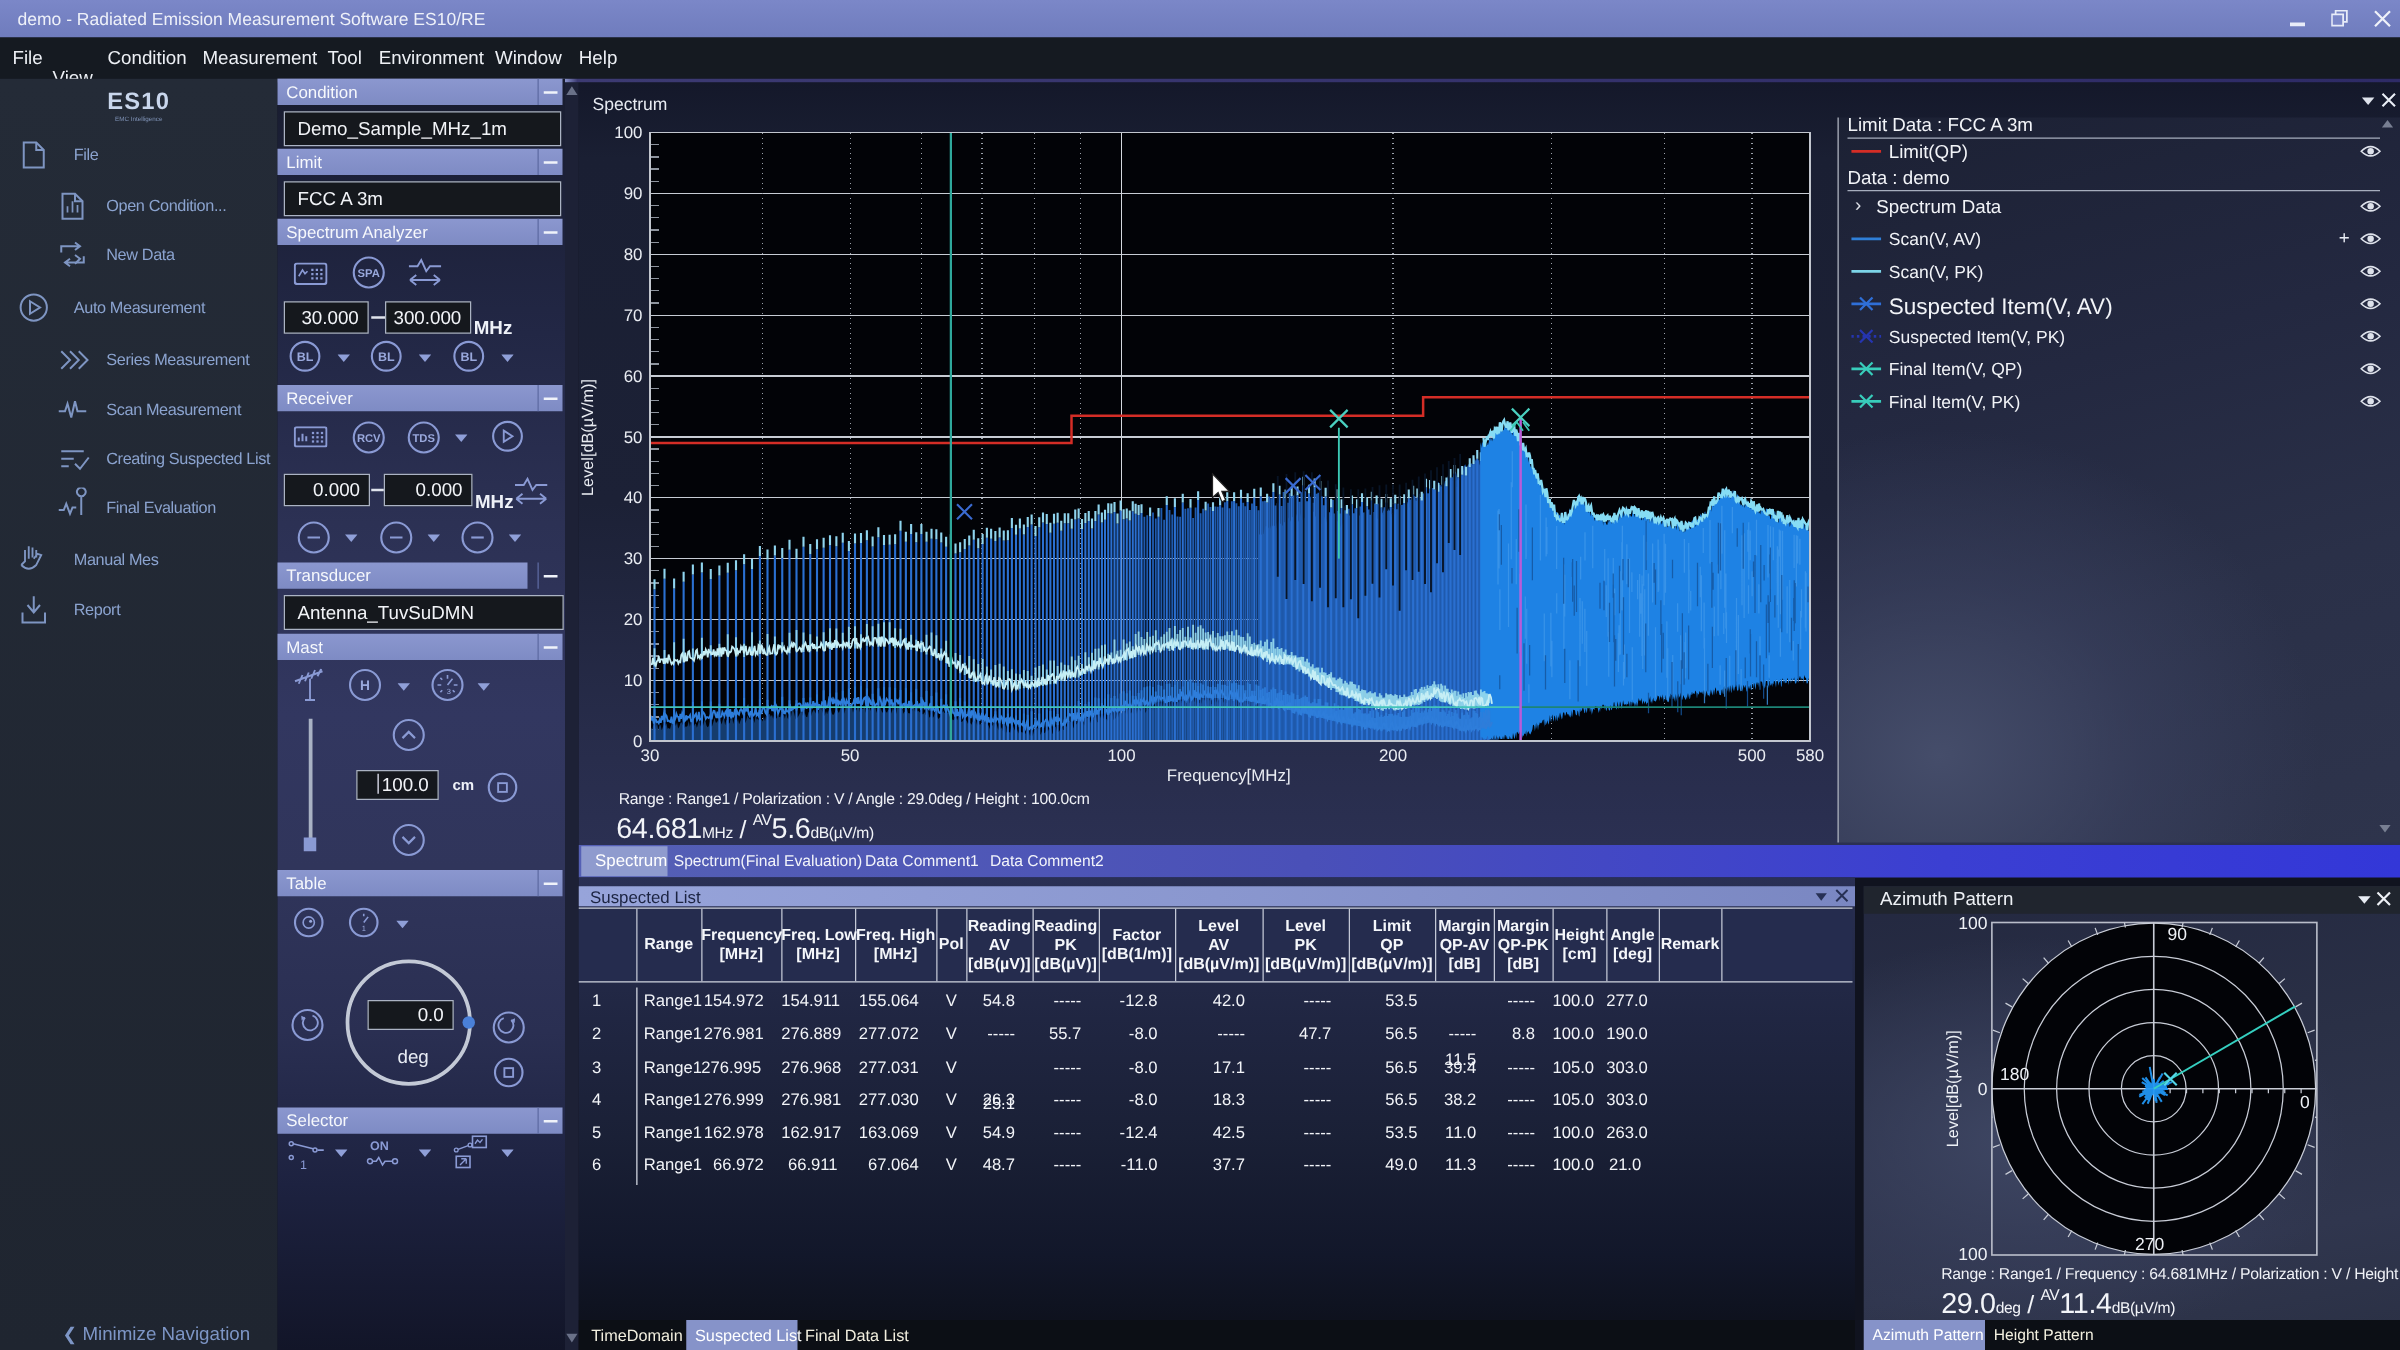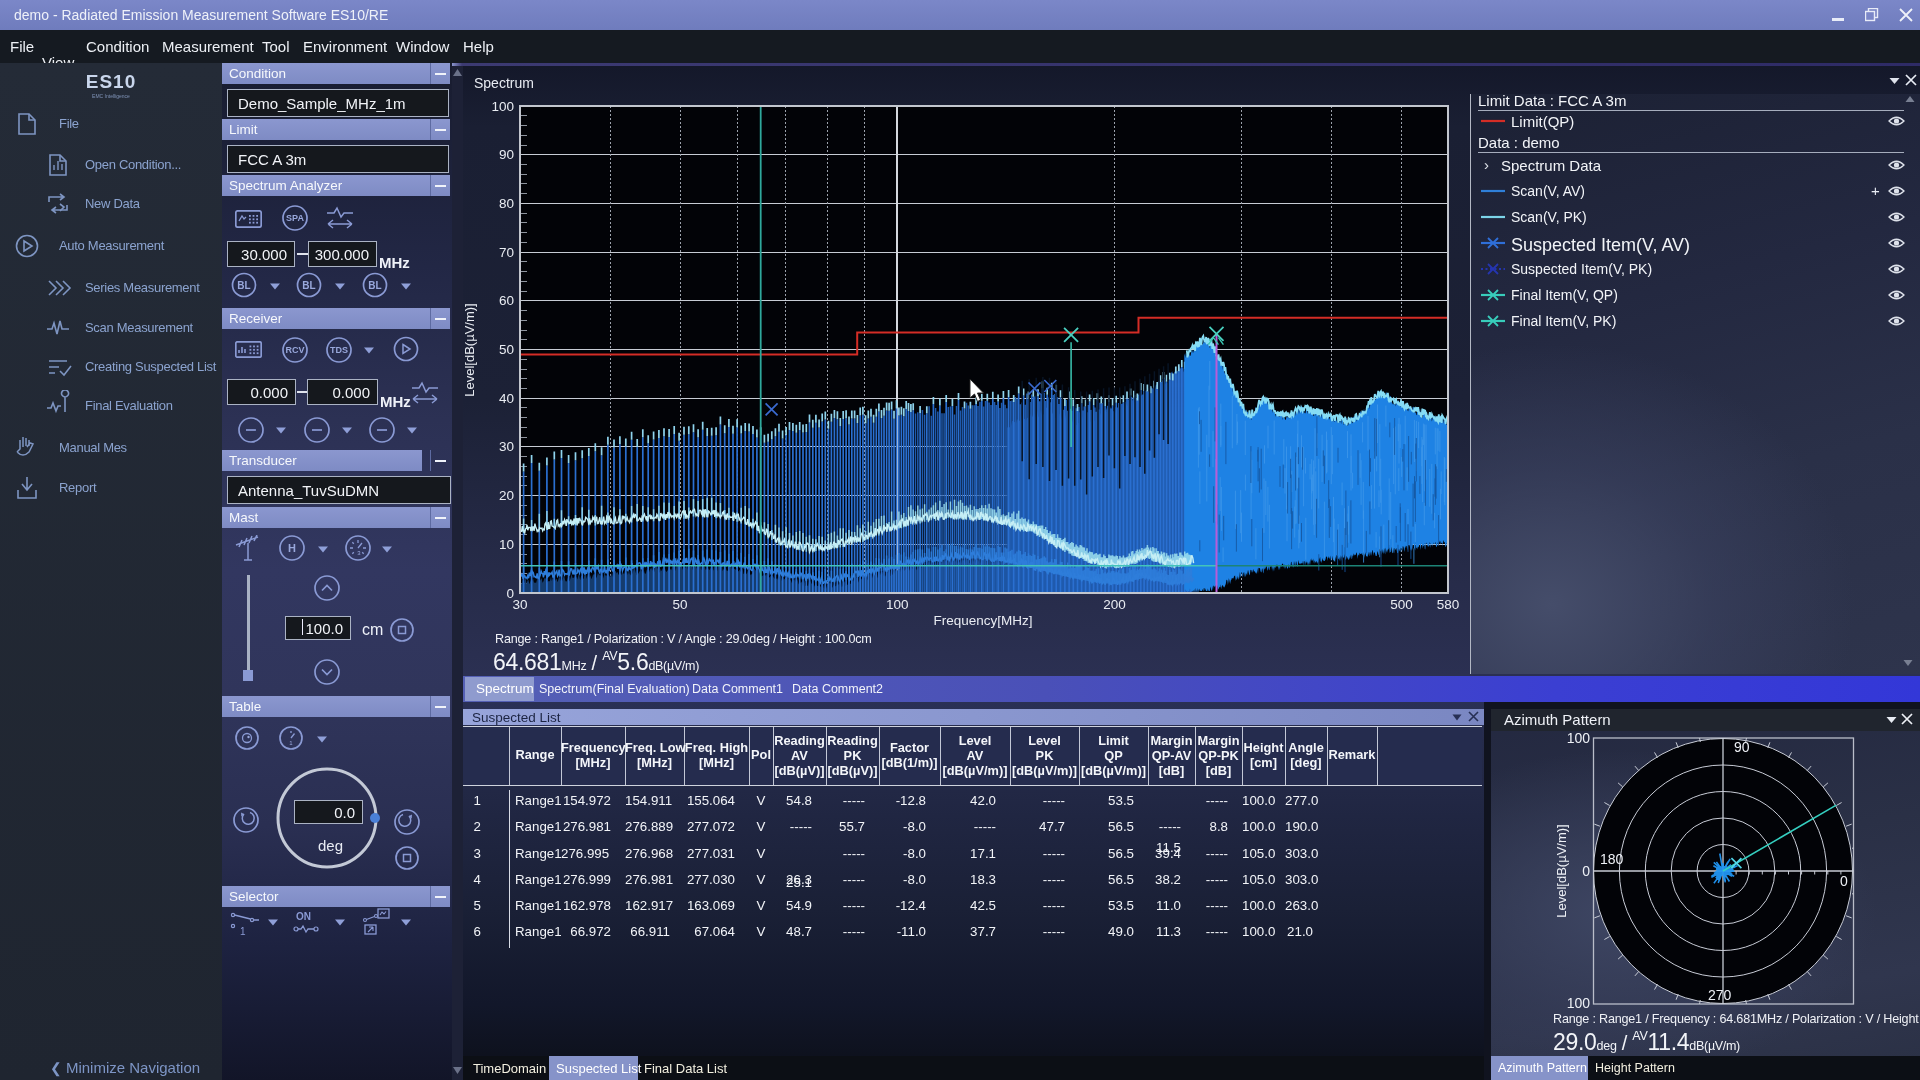--- a/index.html
+++ b/index.html
@@ -260,21 +260,21 @@
     <div class="abs" style="left:25px;top:512px;width:3px;height:105px;background:#a9b2c4;"></div>
     <div class="abs" style="left:21px;top:607px;width:10px;height:11px;background:#8a9ad4;"></div>
     <svg class="abs" style="left:91px;top:511px;" width="28" height="28" viewBox="-14 -14 28 28">
       <circle cx="0" cy="0" r="12" style="fill:none;stroke:#8a9ad4;stroke-width:1.7"></circle>
       <path d="M-5,2.5 l5,-5 l5,5" style="fill:none;stroke:#8a9ad4;stroke-width:1.7"></path>
     </svg>
     <div class="abs" style="left:63px;top:553px;width:66px;height:24px;background:#15181d;border:1.5px solid #abb3c4;">
       <div class="abs" style="right:7px;top:3px;font-size:15px;color:#f2f4f8;">100.0</div>
     </div>
     <div class="abs" style="left:80px;top:556px;width:1px;height:16px;background:#eef;"></div>
-    <div class="abs" style="left:140px;top:558px;font-size:16px;font-weight:normal;color:#eef1f8;">cm</div>
+    <div class="abs" style="left:140px;top:558px;font-size:12px;font-weight:bold;color:#eef1f8;">cm</div>
     <svg class="abs" style="left:167px;top:554px;" width="26" height="26" viewBox="-13 -13 26 26">
       <circle cx="0" cy="0" r="11" style="fill:none;stroke:#8a9ad4;stroke-width:1.7"></circle>
       <rect x="-3.5" y="-3.5" width="7" height="7" style="fill:none;stroke:#8a9ad4;stroke-width:1.7;stroke-width:1.5"></rect>
     </svg>
     <svg class="abs" style="left:91px;top:595px;" width="28" height="28" viewBox="-14 -14 28 28">
       <circle cx="0" cy="0" r="12" style="fill:none;stroke:#8a9ad4;stroke-width:1.7"></circle>
       <path d="M-5,-2.5 l5,5 l5,-5" style="fill:none;stroke:#8a9ad4;stroke-width:1.7"></path>
     </svg>
     <div class="abs" style="left:0px;top:633px;width:228px;height:21px;background:linear-gradient(180deg,#8b97cf,#7e8bc4);">
       <div class="abs" style="left:7px;top:3px;font-size:13.5px;color:#f6f8fc;">Table</div>

